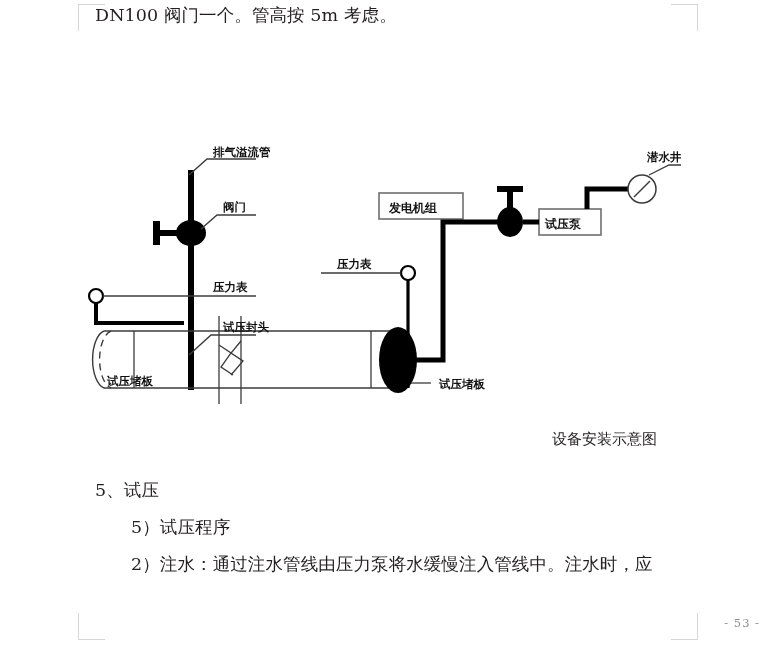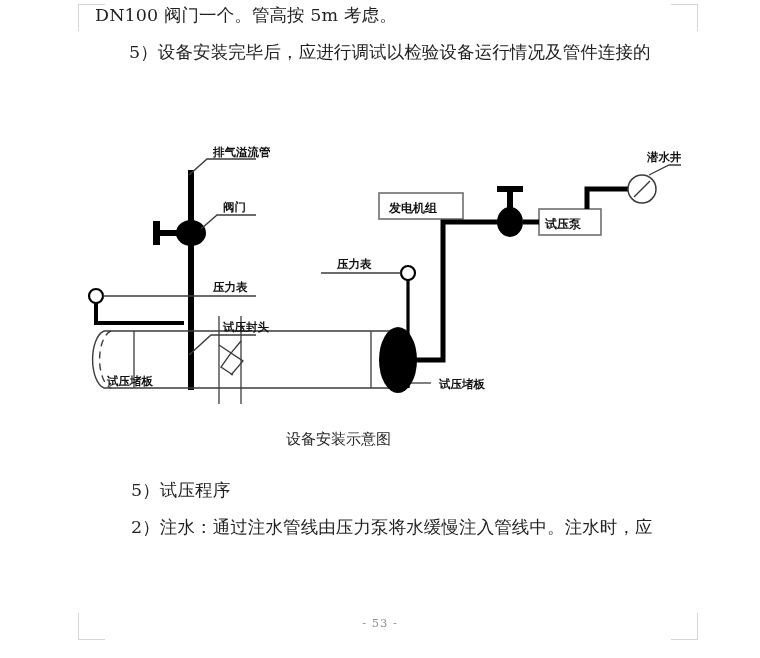--- a/index.html
+++ b/index.html
@@ -59,35 +59,35 @@
     position: absolute;
     left: 71px;
     top: 145px;
     width: 610px;
     height: 320px;
   }
   .figure svg { display: block; }
 
   .caption {
     position: absolute;
-    left: 12px;
+    left: 4px;
     top: 430px;
     width: 653px;
-    text-align: center;
+    text-align: right;
     font-size: 15px;
     color: #231f20;
   }
 
   
   .footer {
     position: absolute;
     left: 0;
     top: 616px;
     width: 760px;
-    text-align: center;
+    text-align: right;
     font-size: 11.5px;
     color: #8e8e8e;
     letter-spacing: 1px;
   }
 
   .fig-label {
     font-family: "DejaVu Sans", "Liberation Sans", sans-serif;
     font-size: 11.5px;
     fill: #111111;
     font-weight: 700;
@@ -104,21 +104,20 @@
 
 <div class="page">
 
   <div class="crop tl"></div>
   <div class="crop tr"></div>
   <div class="crop bl"></div>
   <div class="crop br"></div>
 
   <div class="text-block" style="top: -3px;">
     <div class="para">DN100 阀门一个。管高按 5m 考虑。</div>
-    <div class="para indent">5）设备安装完毕后，应进行调试以检验设备运行情况及管件连接的</div>
   </div>
 
   <div class="figure">
     <svg width="610" height="320" viewBox="0 0 610 320" xmlns="http://www.w3.org/2000/svg">
 
       <g>
         <rect x="117" y="25" width="6" height="220" fill="#000000"></rect>
       </g>
 
       <g>
@@ -216,19 +215,20 @@
       <text class="fig-label" x="368" y="243">试压堵板</text>
       <text class="fig-box-label" x="318" y="67">发电机组</text>
       <text class="fig-box-label" x="474" y="83">试压泵</text>
       <text class="fig-label" x="576" y="16">潜水井</text>
     </svg>
   </div>
 
   <div class="caption">设备安装示意图</div>
 
   <div class="text-block" style="top: 472px;">
+    <div class="para">5、试压</div>
     <div class="para indent2">5）试压程序</div>
     <div class="para indent2">2）注水：通过注水管线由压力泵将水缓慢注入管线中。注水时，应</div>
   </div>
 
   <div class="footer">- 53 -</div>
 
 </div>
 
 </body></html>

